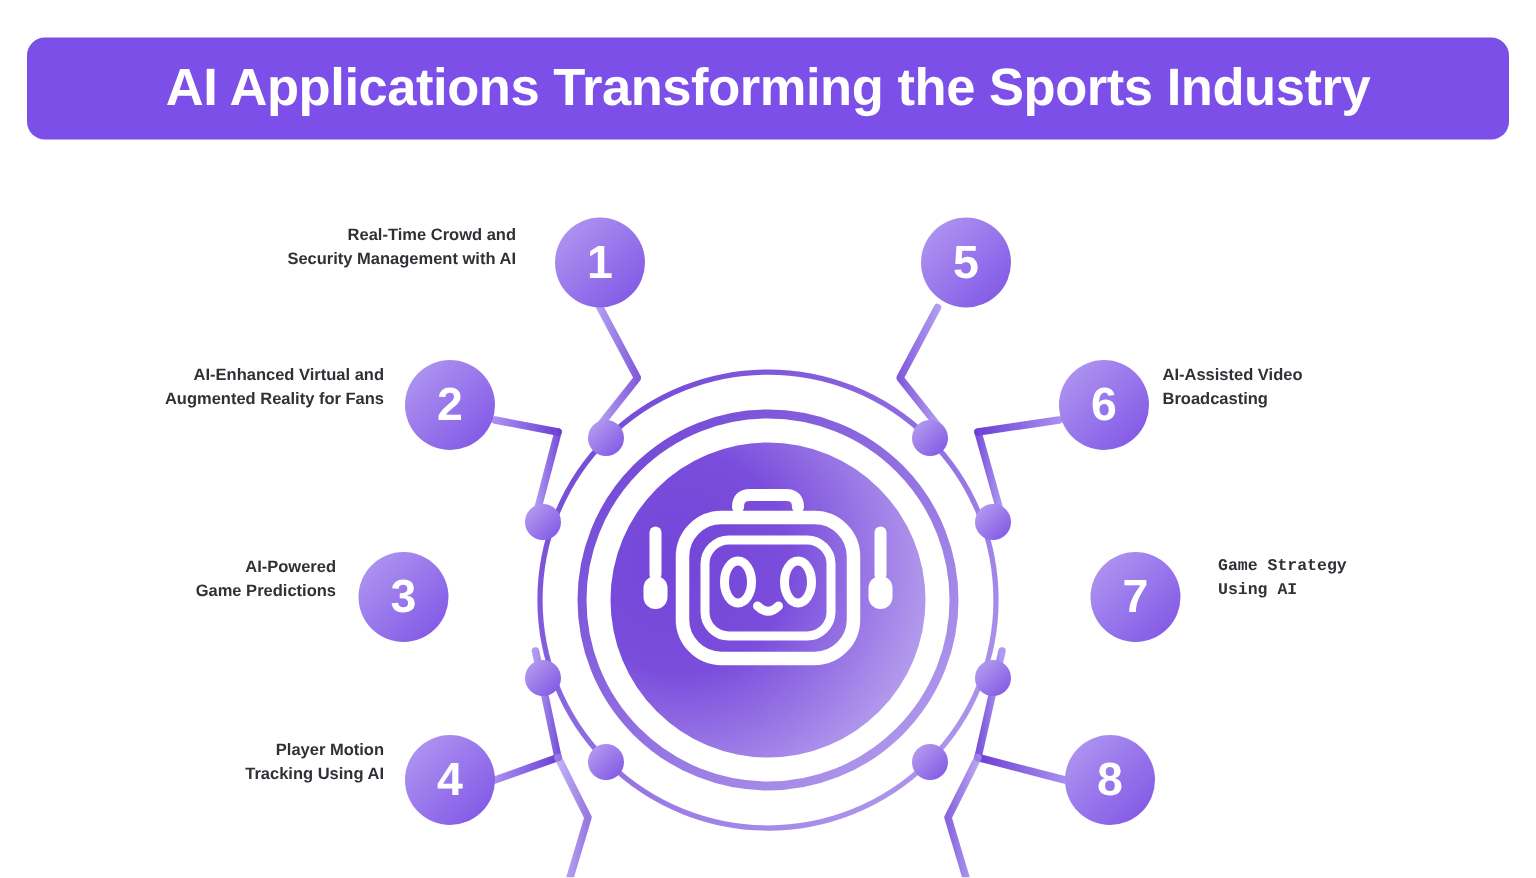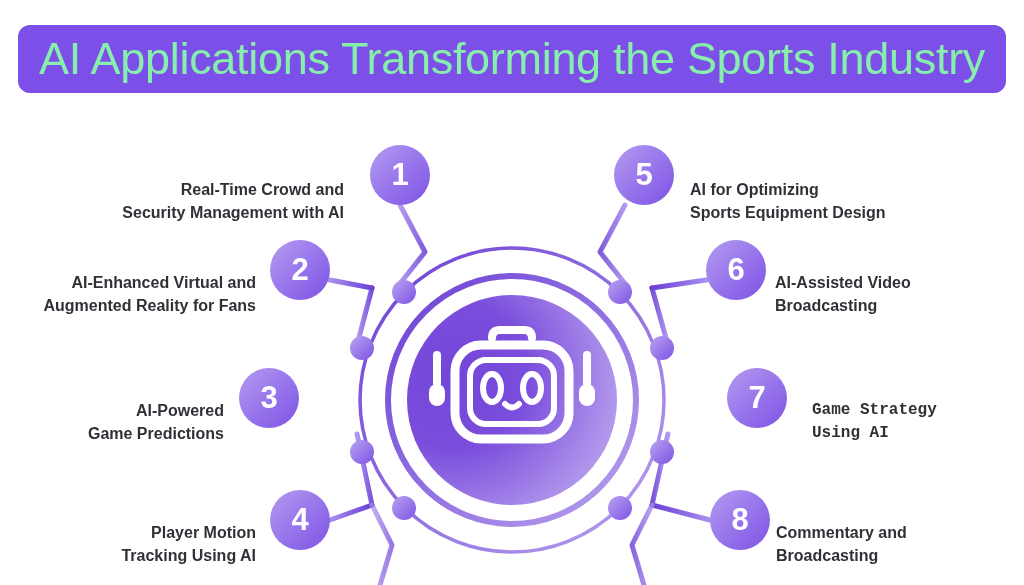--- a/index.html
+++ b/index.html
@@ -20,43 +20,42 @@
     position: absolute;
     left: 18px; top: 25px;
     width: 988px; height: 68px;
     background: #7b4fe8;
     border-radius: 12px;
     display: flex;
     align-items: center;
     justify-content: center;
   }
   #title-text {
-    color: #86efac;
-    font-size: 45px;
-    font-weight: normal;
+    color: #ffffff;
+    font-size: 35px;
+    font-weight: bold;
     letter-spacing: -0.3px;
     white-space: nowrap;
   }
 
   
   #diagram {
     position: absolute;
     left: 0; top: 0;
     width: 1024px; height: 585px;
   }
 
   
   .label {
     position: absolute;
     color: #323036;
-    font-size: 16px;
+    font-size: 11px;
     font-weight: bold;
     line-height: 1.45;
     white-space: pre-line;
-    margin-top: 28px;
   }
   .label.left  { text-align: right; }
   .label.right { text-align: left; }
 
   
   .num-circle {
     position: absolute;
     width: 60px; height: 60px;
     border-radius: 50%;
     display: flex;
@@ -195,22 +194,18 @@
 
   <div class="label left" style="right:680px; top:150px; width:320px;">Real-Time Crowd and
 Security Management with AI</div>
   <div class="label left" style="right:768px; top:243px; width:300px;">AI-Enhanced Virtual and
 Augmented Reality for Fans</div>
   <div class="label left" style="right:800px; top:371px; width:280px;">AI-Powered
 Game Predictions</div>
   <div class="label left" style="right:768px; top:493px; width:280px;">Player Motion
 Tracking Using AI</div>
 
-  <div class="label right" style="left:690px; top:150px; width:320px;">AI for Optimizing
-Sports Equipment Design</div>
   <div class="label right" style="left:775px; top:243px; width:250px;">AI-Assisted Video
 Broadcasting</div>
   <div class="label right" style="left:812px; top:371px; width:210px;font-family:Liberation Mono, monospace;">Game Strategy
 Using AI</div>
-  <div class="label right" style="left:776px; top:493px; width:240px;">Commentary and
-Broadcasting</div>
 
 </div>
 
 </body></html>

